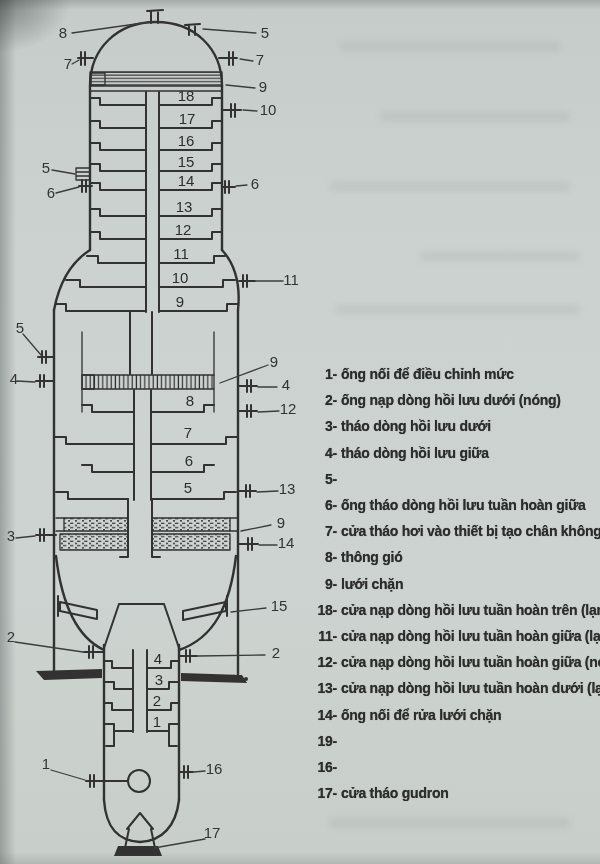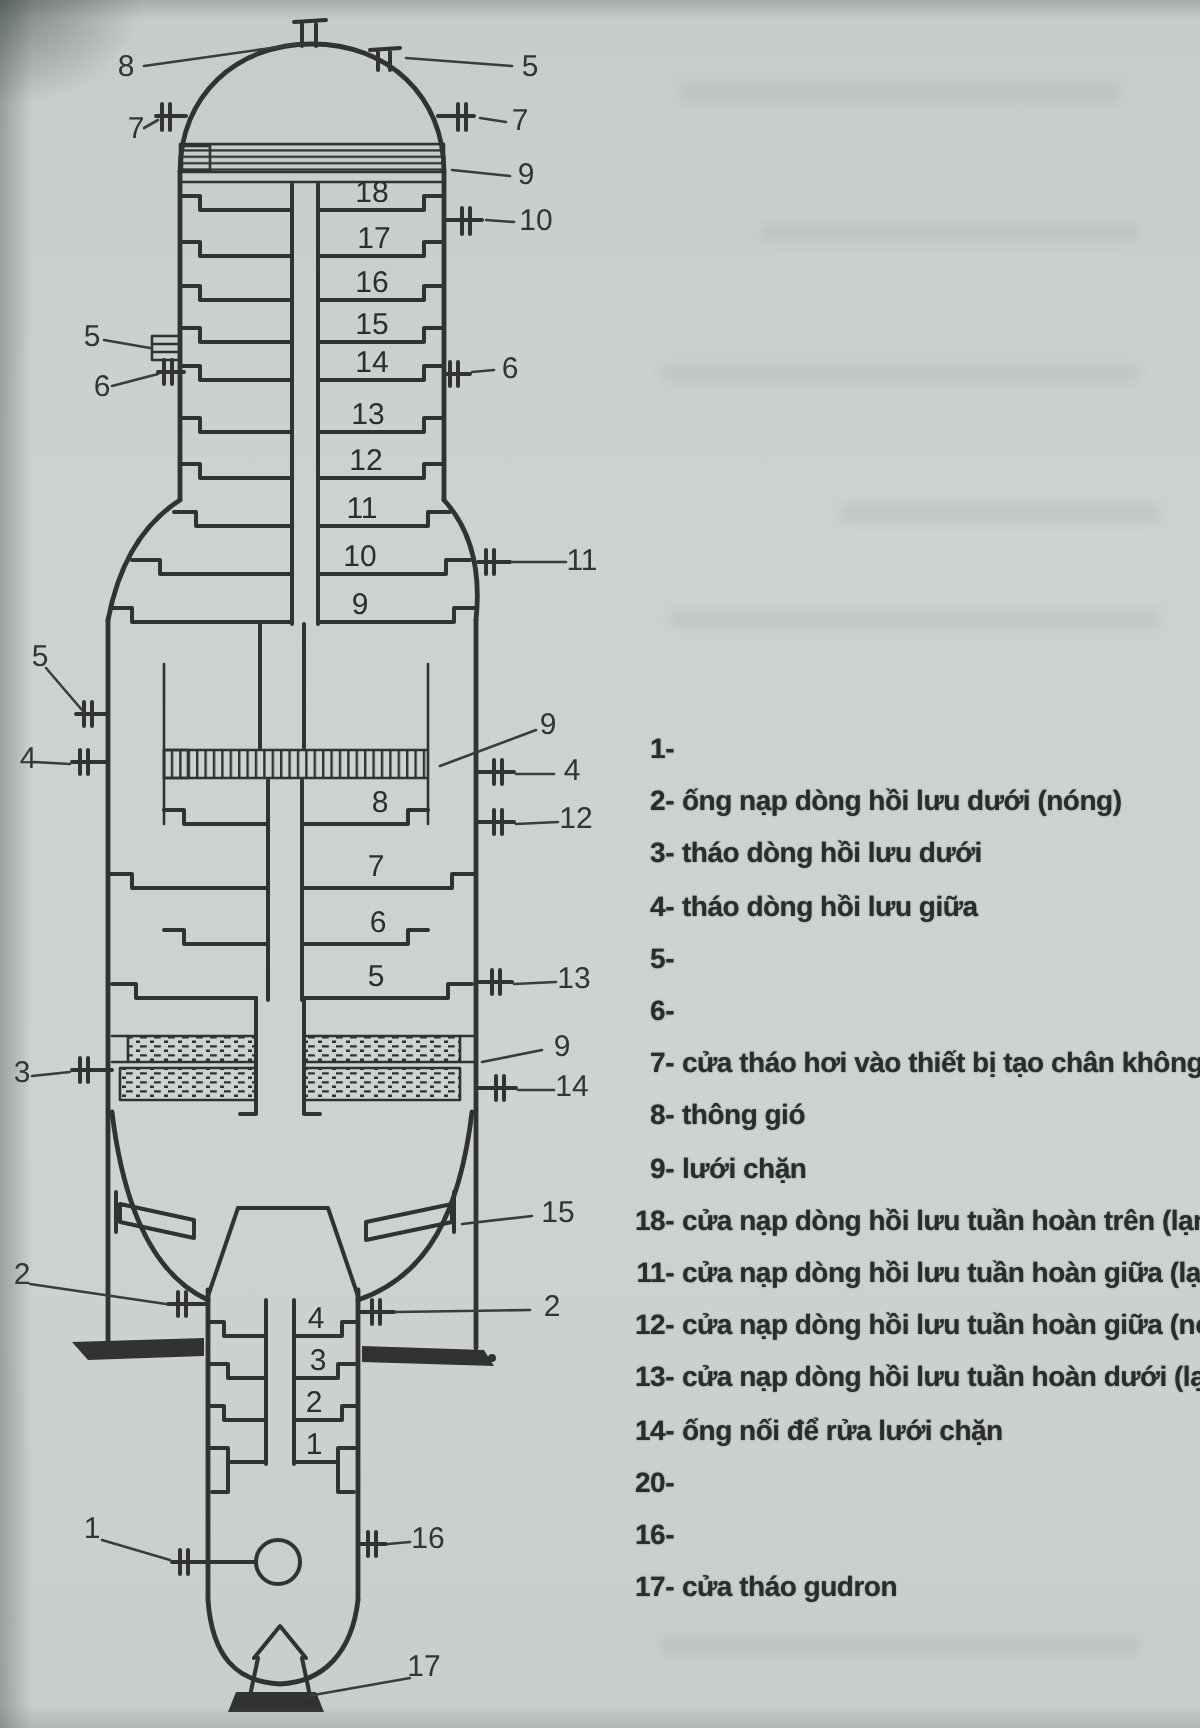--- a/index.html
+++ b/index.html
@@ -298,38 +298,40 @@
         <text class="co" x="46" y="769">1</text>
         <text class="co" x="214" y="774">16</text>
         <text class="co" x="212" y="838">17</text>
       </g>
     </g>
   </svg>
 
   <div class="legend">
     <div class="lg-row">
         <span class="lg-n">1-</span>
+        <span class="lg-t">ống nối để điều chỉnh mức</span>
       </div>
     <div class="lg-row">
         <span class="lg-n">2-</span>
         <span class="lg-t">ống nạp dòng hồi lưu dưới (nóng)</span>
       </div>
     <div class="lg-row">
         <span class="lg-n">3-</span>
         <span class="lg-t">tháo dòng hồi lưu dưới</span>
       </div>
     <div class="lg-row">
         <span class="lg-n">4-</span>
         <span class="lg-t">tháo dòng hồi lưu giữa</span>
       </div>
     <div class="lg-row">
         <span class="lg-n">5-</span>
       </div>
     <div class="lg-row">
         <span class="lg-n">6-</span>
+        <span class="lg-t">ống tháo dòng hồi lưu tuần hoàn giữa</span>
       </div>
     <div class="lg-row">
         <span class="lg-n">7-</span>
         <span class="lg-t">cửa tháo hơi vào thiết bị tạo chân không</span>
       </div>
     <div class="lg-row">
         <span class="lg-n">8-</span>
         <span class="lg-t">thông gió</span>
       </div>
     <div class="lg-row">
@@ -350,21 +352,21 @@
       </div>
     <div class="lg-row">
         <span class="lg-n">13-</span>
         <span class="lg-t">cửa nạp dòng hồi lưu tuần hoàn dưới (lạnh)</span>
       </div>
     <div class="lg-row">
         <span class="lg-n">14-</span>
         <span class="lg-t">ống nối để rửa lưới chặn</span>
       </div>
     <div class="lg-row">
-        <span class="lg-n">20-</span>
+        <span class="lg-n">19-</span>
       </div>
     <div class="lg-row">
         <span class="lg-n">16-</span>
       </div>
     <div class="lg-row">
         <span class="lg-n">17-</span>
         <span class="lg-t">cửa tháo gudron</span>
       </div>
   </div>
 

